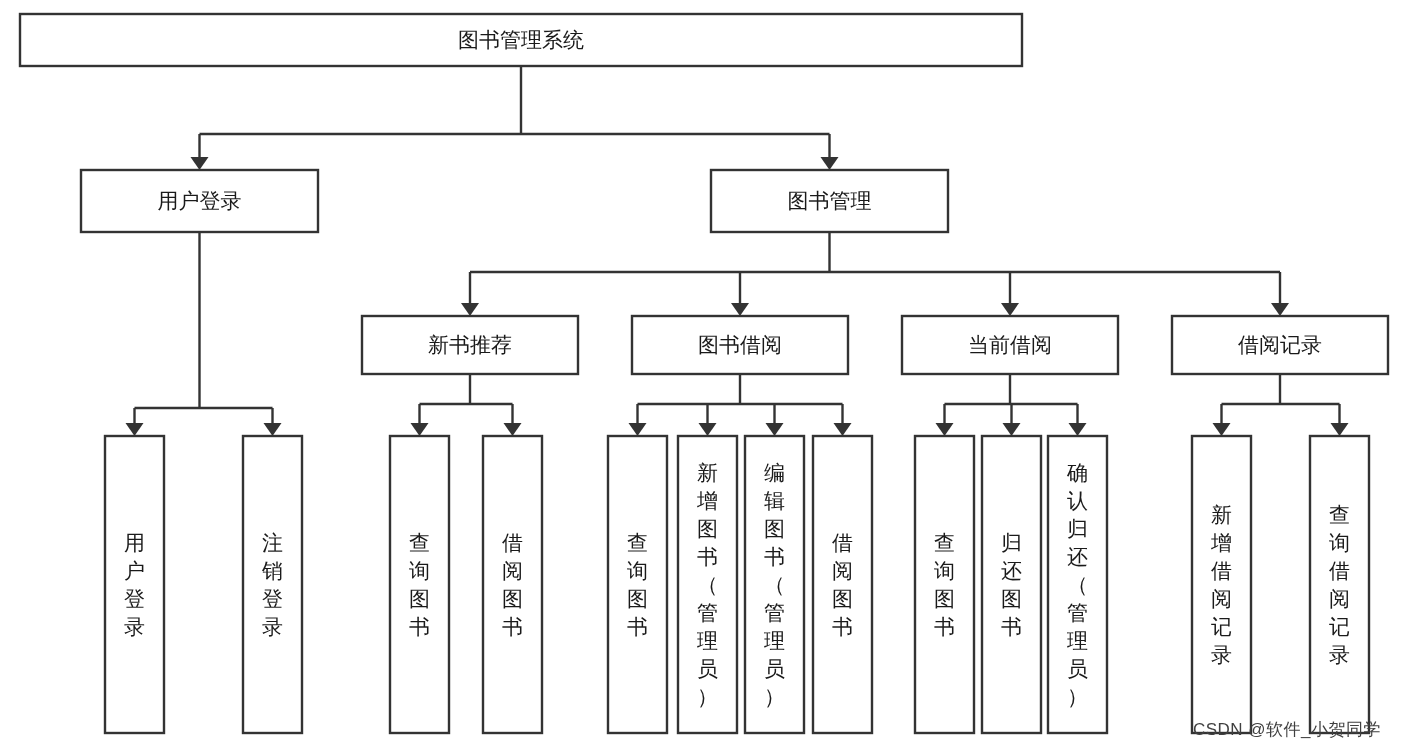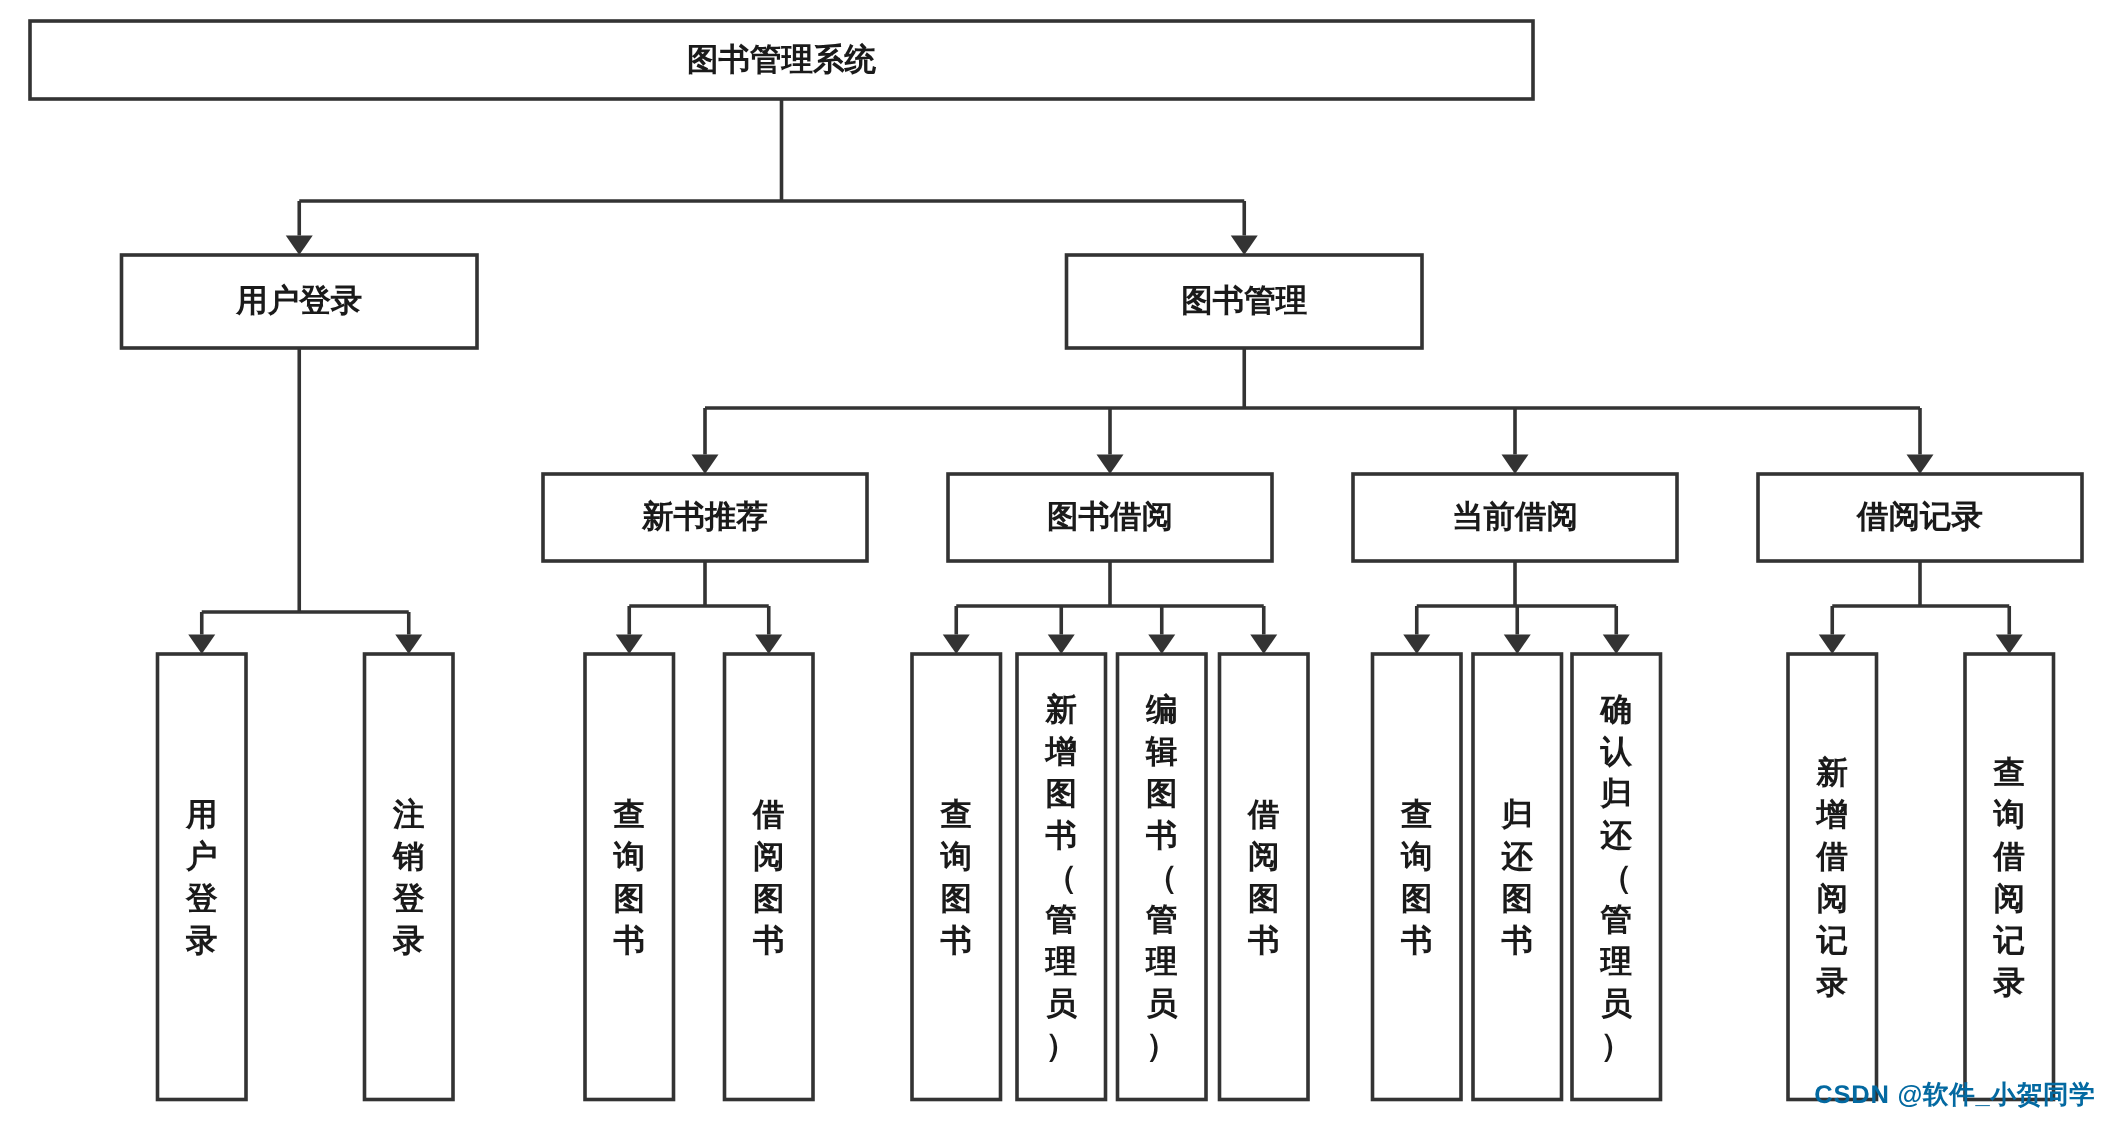--- a/index.html
+++ b/index.html
@@ -11,21 +11,20 @@
     width: 1405px;
     height: 747px;
     font-family: "Liberation Sans", "DejaVu Sans", sans-serif;
     overflow: hidden;
     position: relative;
   }
   #diagram-root {
     position: relative;
     width: 1405px;
     height: 747px;
-    font-weight: bold;
   }
   svg#flow {
     position: absolute;
     top: 0;
     left: 0;
     width: 1405px;
     height: 747px;
   }
   .node-box {
     fill: #ffffff;
@@ -49,25 +48,25 @@
     stroke: #333333;
     stroke-width: 2.4;
     fill: none;
   }
   .arrow-head {
     fill: #333333;
     stroke: none;
   }
   .watermark {
     position: absolute;
-    right: 8px;
+    right: 24px;
     bottom: 6px;
     font-family: "Liberation Sans", "DejaVu Sans", sans-serif;
     font-size: 17px;
-    color: #0369a1;
+    color: #404040;
     white-space: nowrap;
     letter-spacing: 0.5px;
   }
 </style>
 </head>
 <body>
 
 <div id="diagram-root">
   <svg id="flow" viewBox="0 0 1405 747" xmlns="http://www.w3.org/2000/svg">
       <g>

